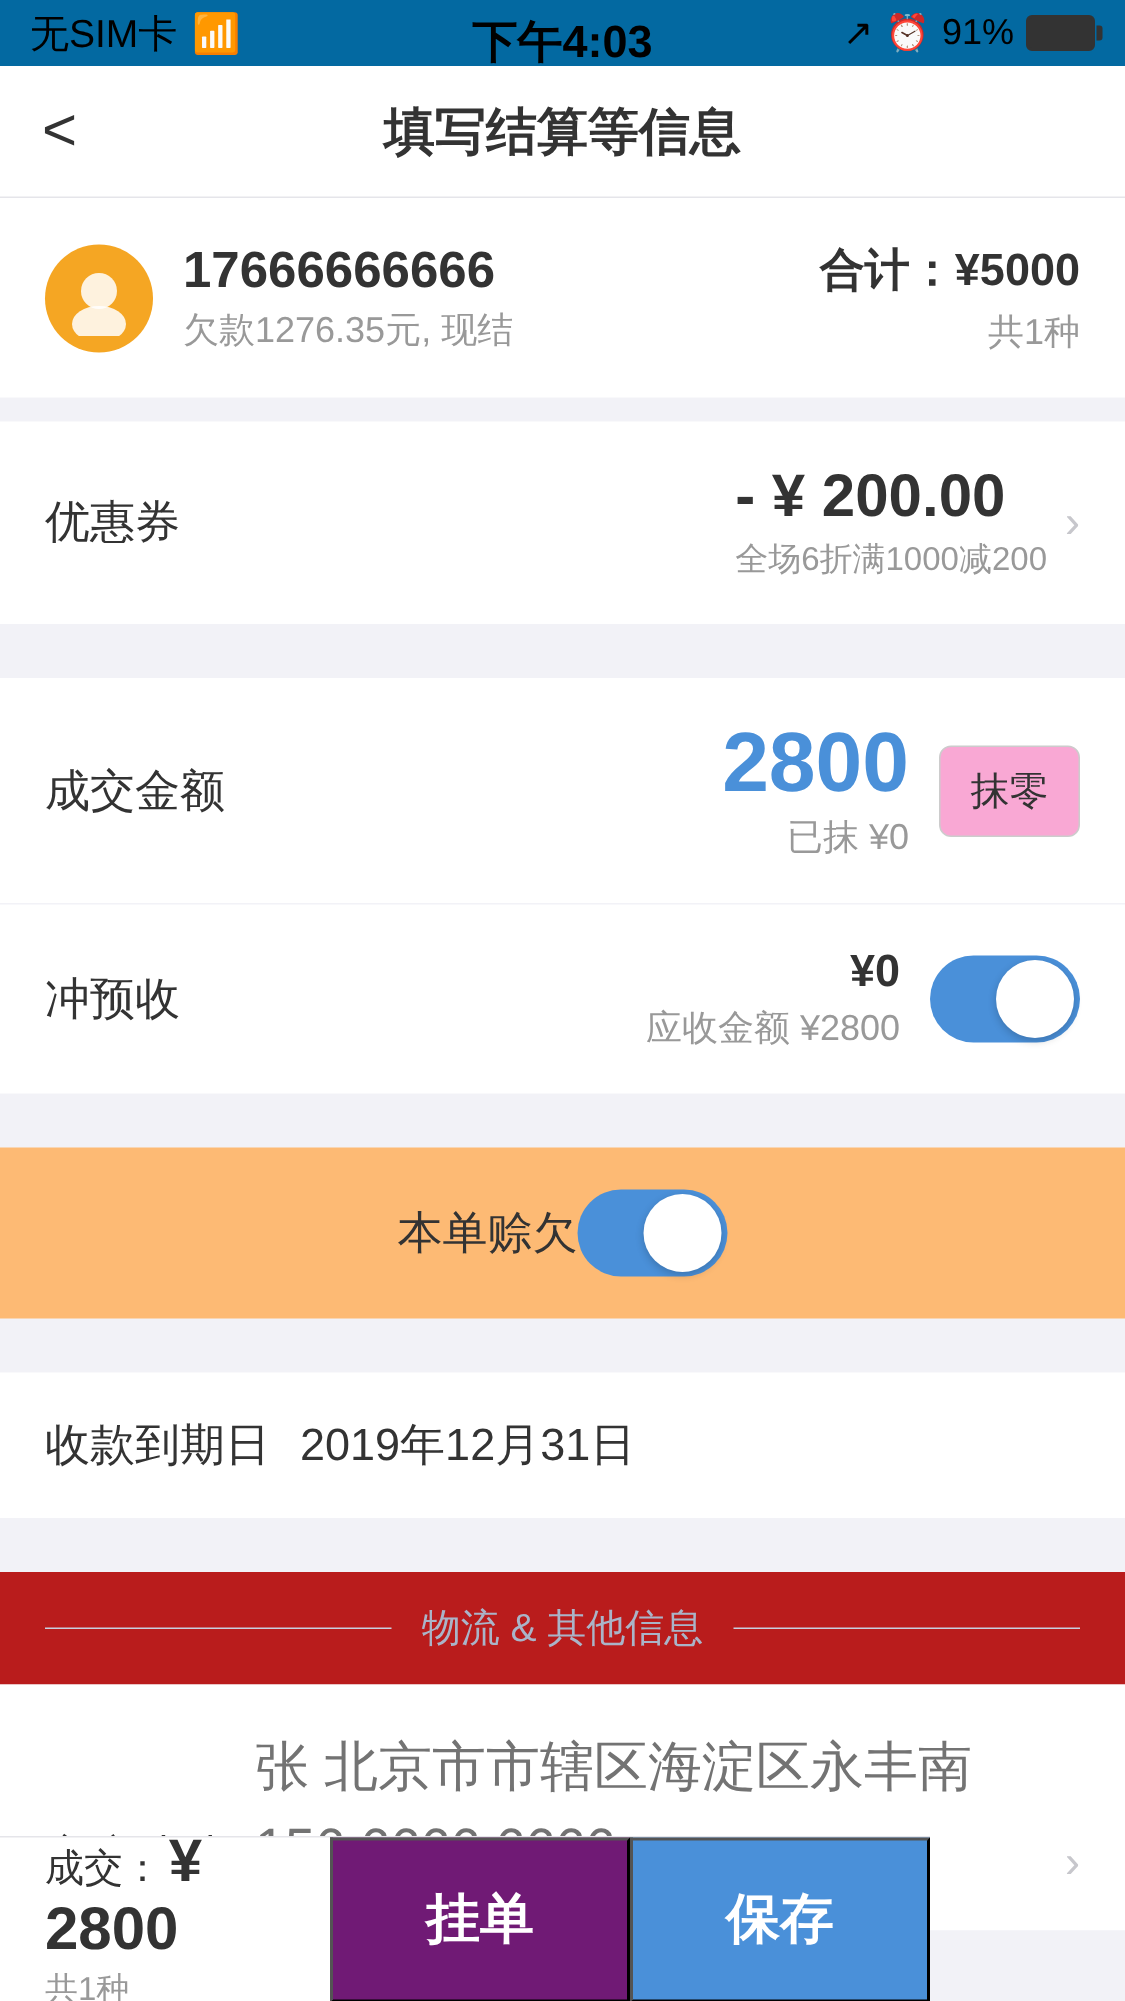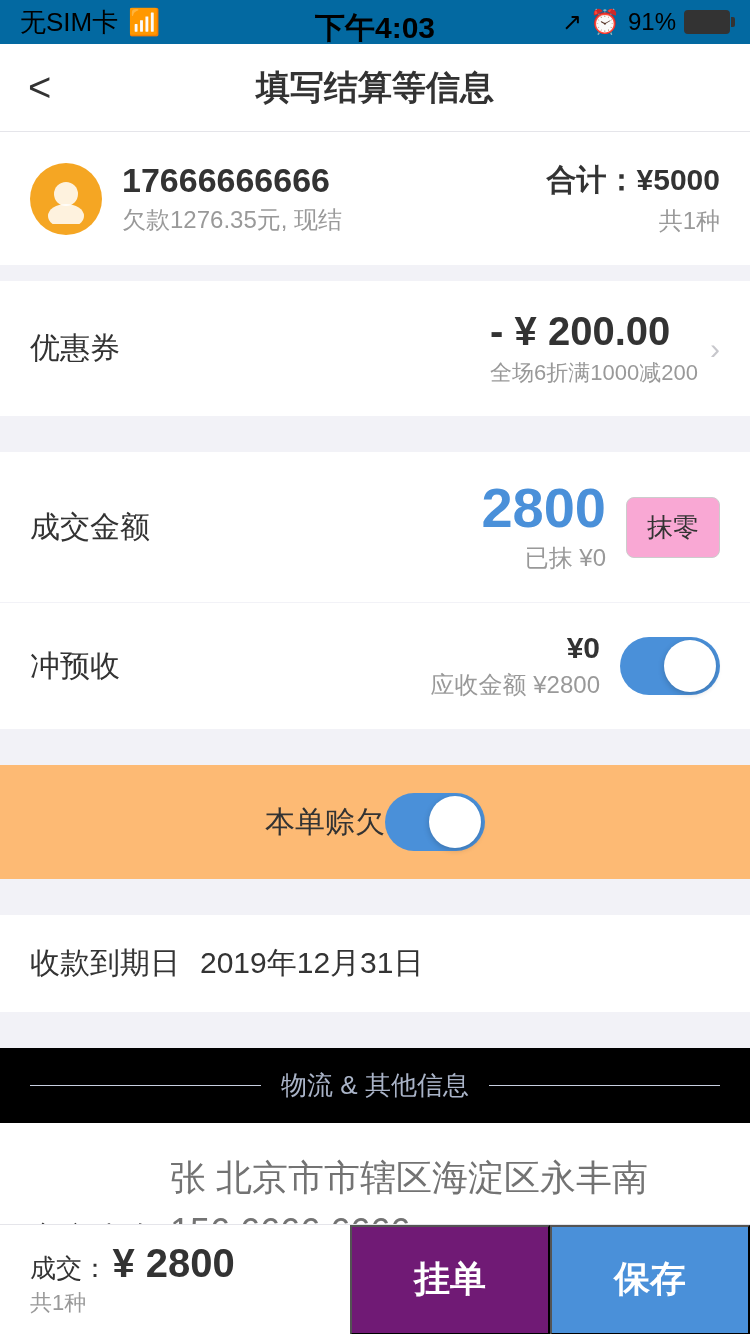--- a/index.html
+++ b/index.html
@@ -309,21 +309,21 @@
       color: #333;
       flex-shrink: 0;
     }
     .due-date {
       font-size: 30px;
       color: #333;
     }
 
     
     .logistics-section {
-      background: #000000;
+      background: #b91c1c;
       padding: 20px 30px;
       display: flex;
       align-items: center;
       justify-content: center;
       margin-bottom: 0;
     }
     .logistics-line {
       flex: 1;
       height: 1px;
       background: #c8cfe0;
@@ -360,21 +360,21 @@
     .gray-area {
       height: 200px;
       background: #f2f2f7;
     }
 
     
     .bottom-bar {
       position: fixed;
       bottom: 0;
       left: 0;
-      width: 750px;
+      width: 620px;
       height: 110px;
       background: #fff;
       display: flex;
       align-items: center;
       border-top: 1px solid #e5e5ea;
     }
     .bottom-summary {
       flex: 1;
       padding: 0 30px;
     }

